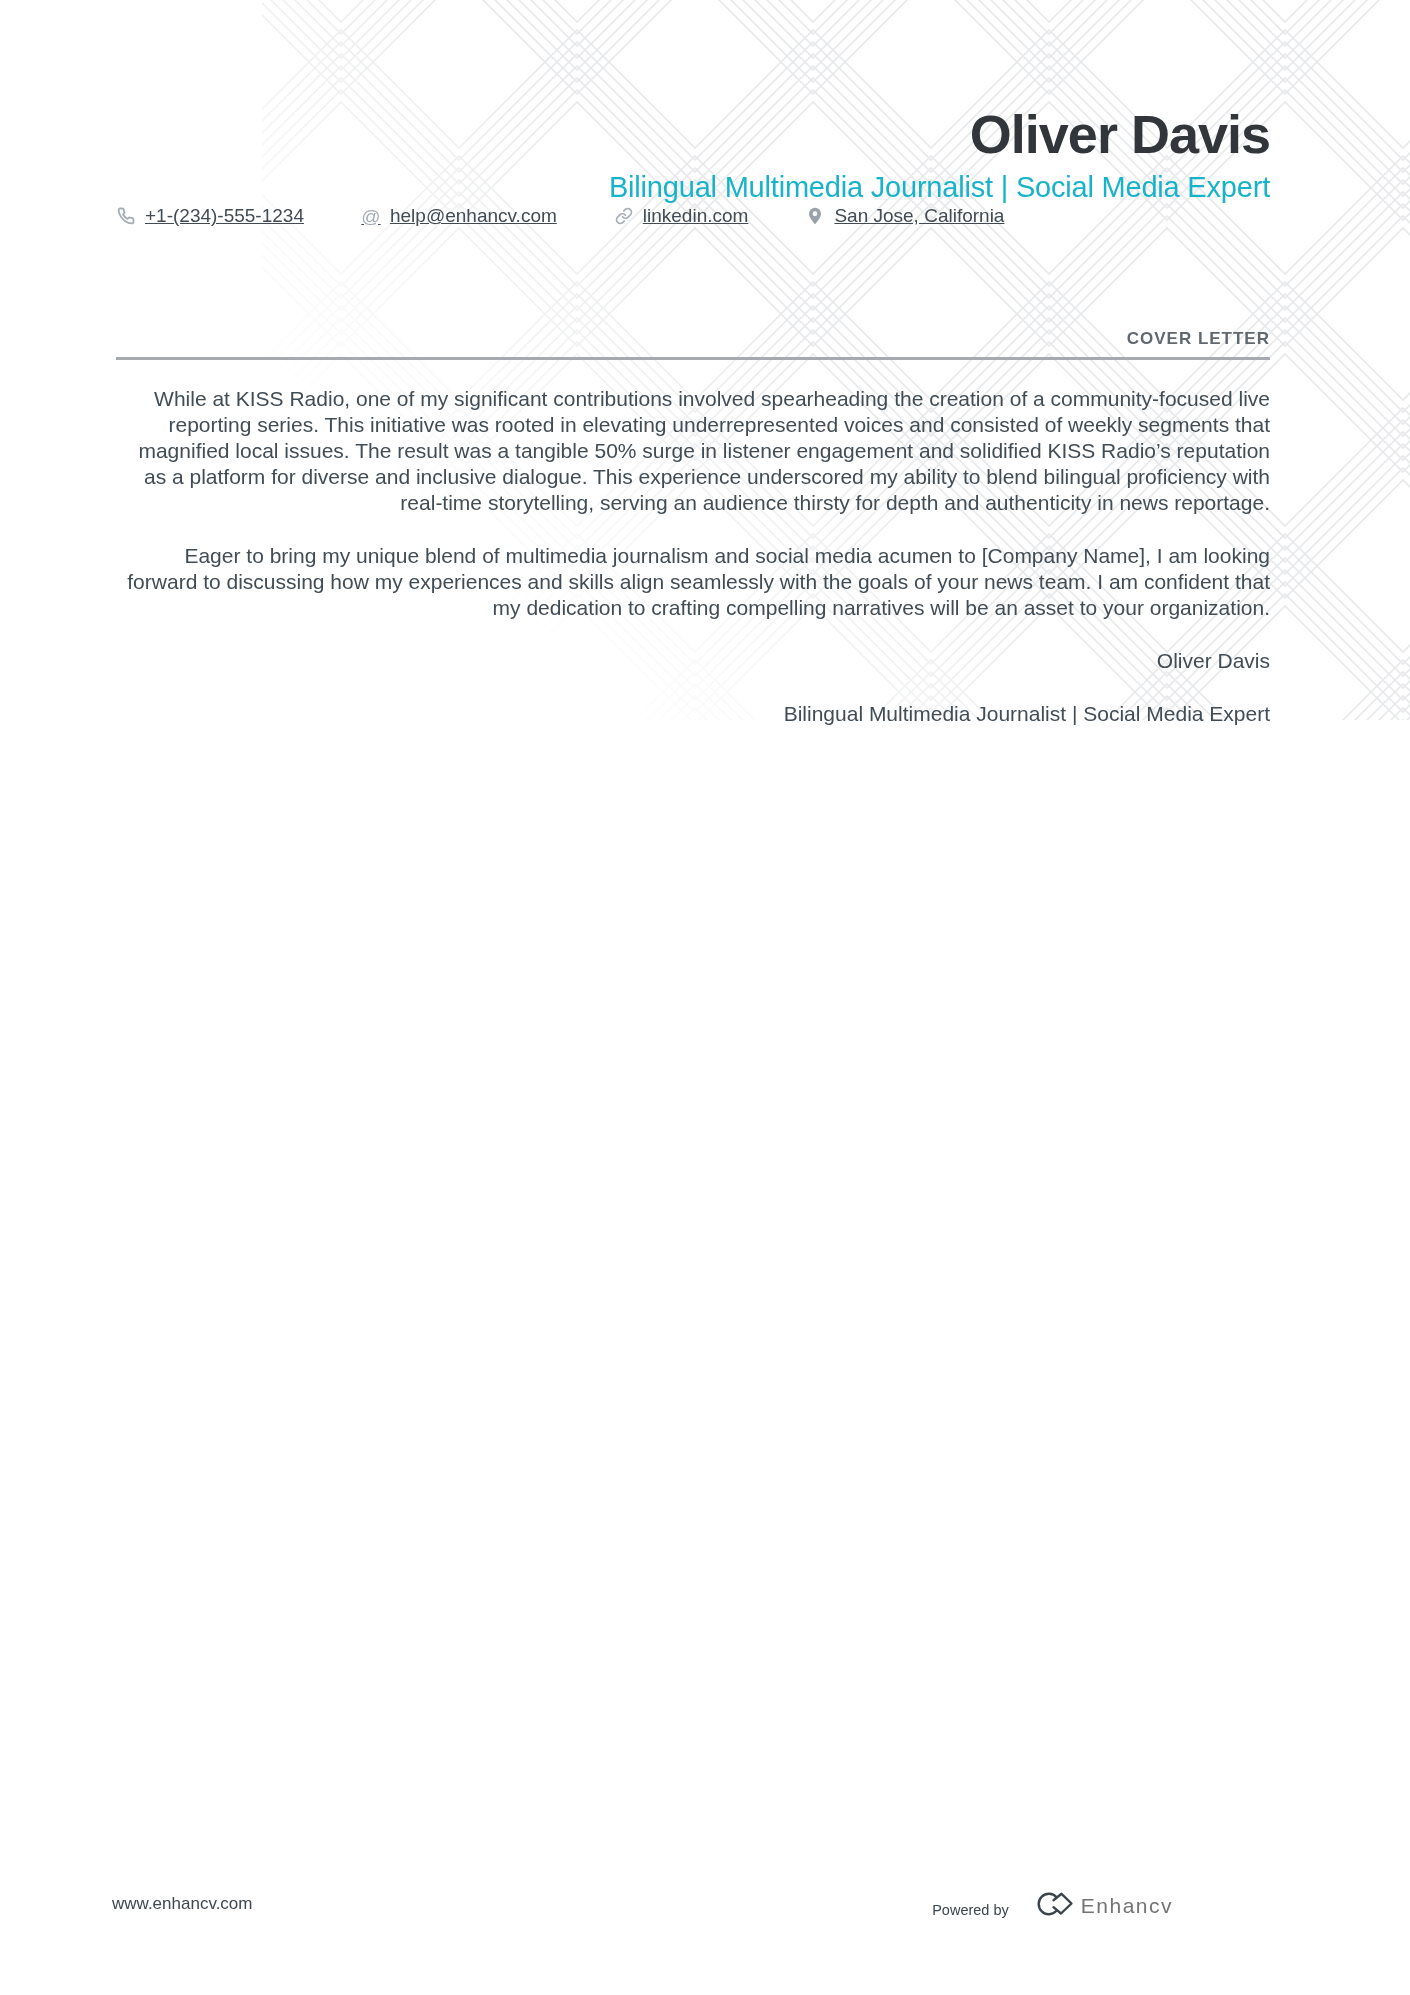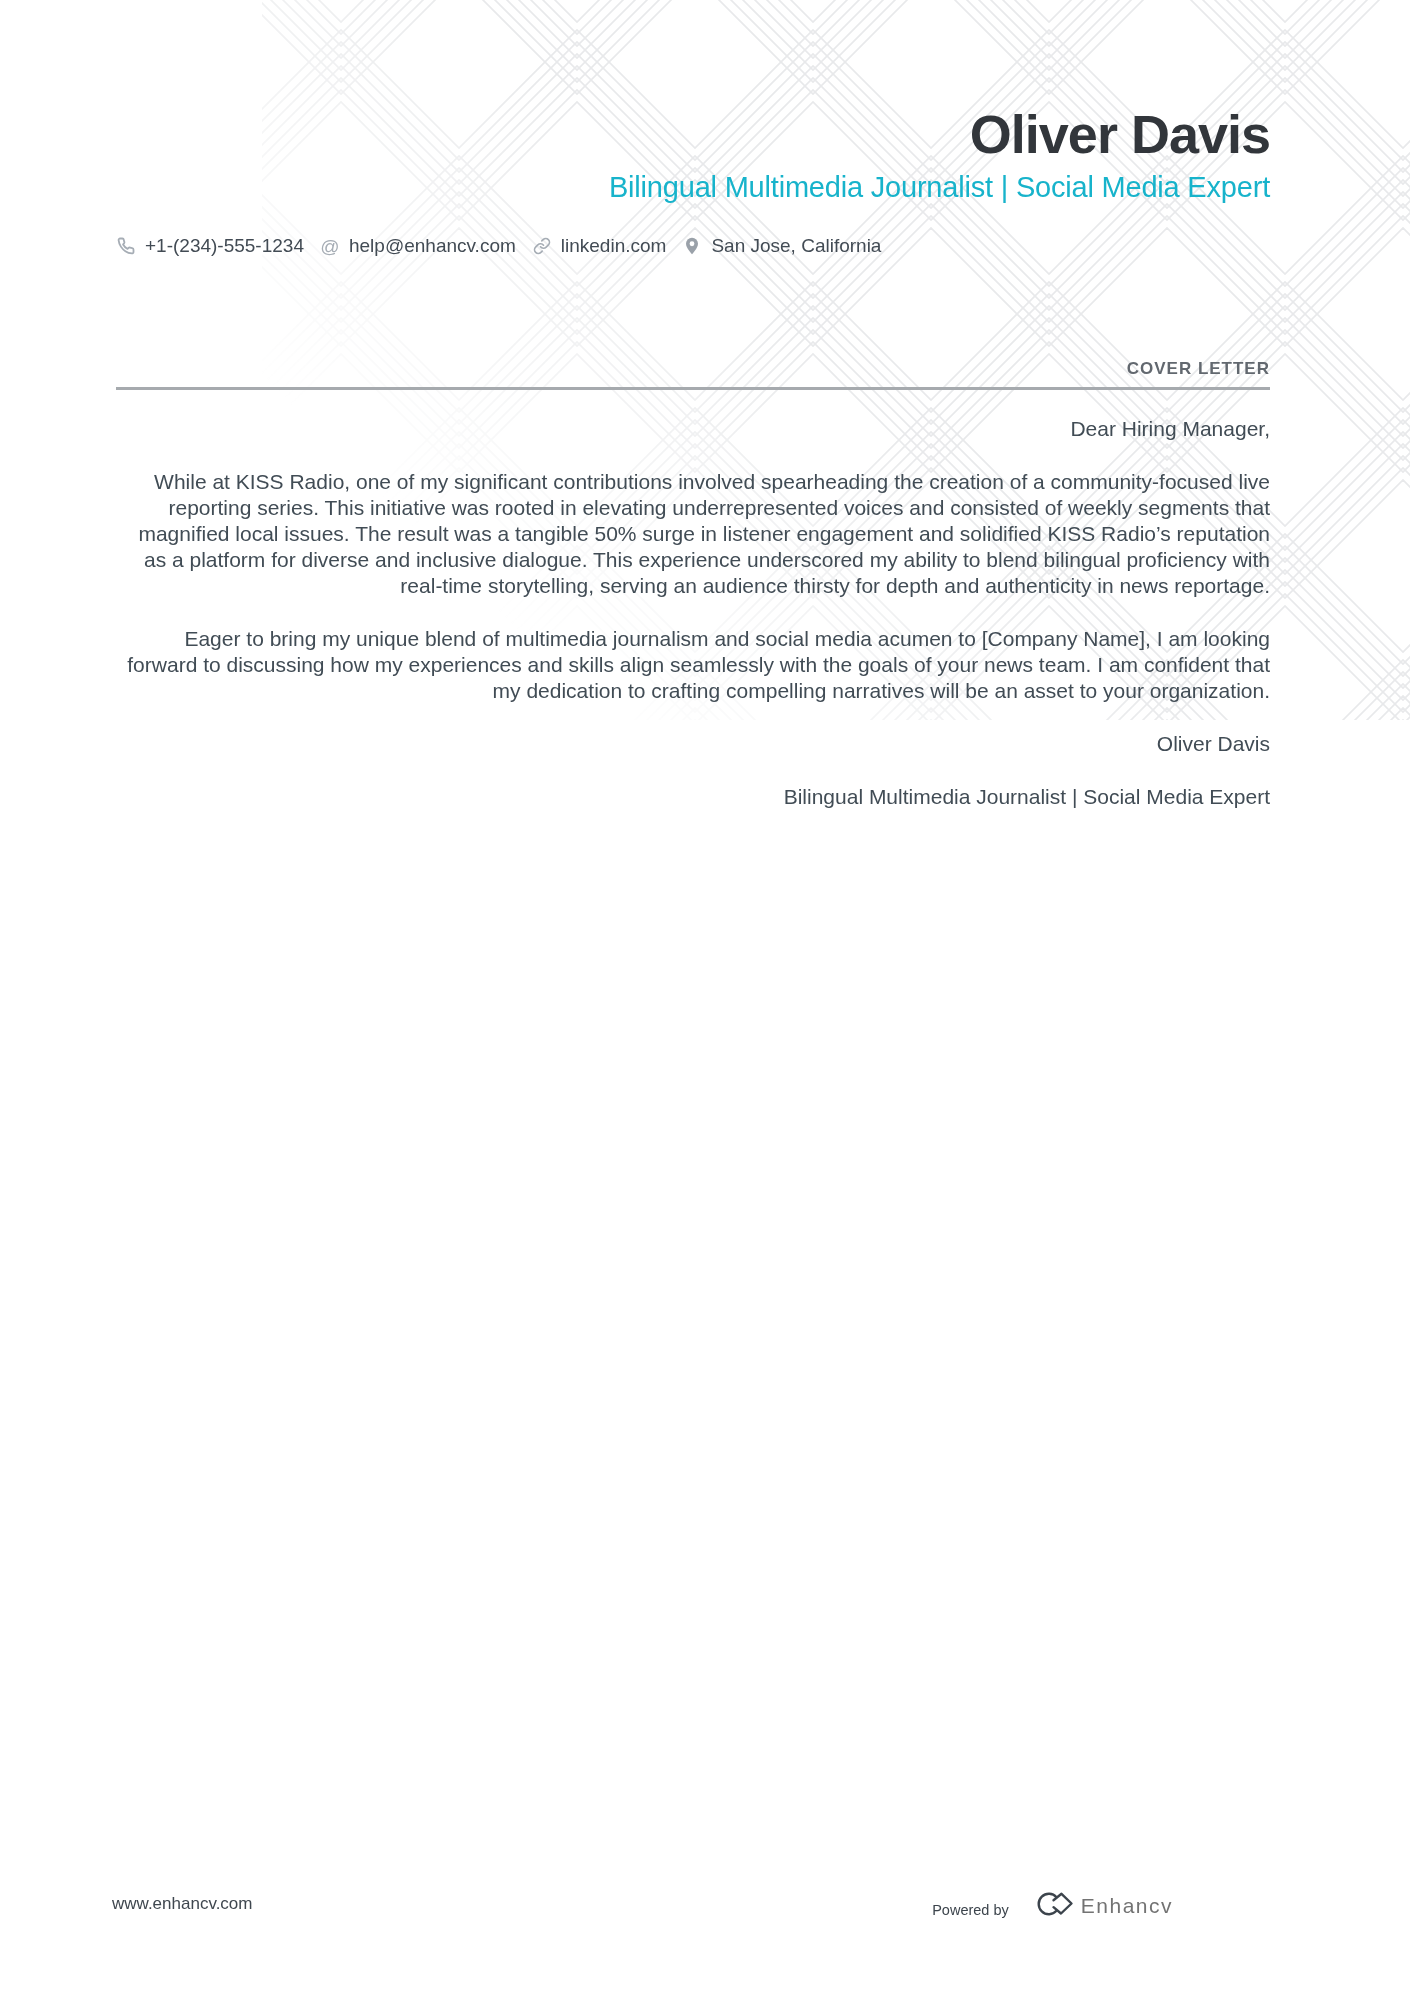--- a/index.html
+++ b/index.html
@@ -23,23 +23,22 @@
     margin-top:104px;
     font-size:54px;font-weight:700;letter-spacing:-1px;
     color:#32363b;line-height:1.12;
   }
   .job-title{
     margin-top:6px;
     font-size:29px;font-weight:500;letter-spacing:-0.2px;
     color:#17b3cb;line-height:1.2;
   }
   .contact-row{
-    margin-top:30px;
-    display:flex;align-items:center;gap:16px;
-    font-size:19px;color:#424b54;
+    display:flex;align-items:center;gap:57px;
+    font-size:19px;color:#424b54;text-decoration:underline;
   }
   .contact-item{display:flex;align-items:center;gap:9px;}
   .contact-item .ico{display:flex;align-items:center;justify-content:center;width:20px;height:20px;}
   .at-glyph{font-size:19px;color:#a6adb5;line-height:1;}
   .section-label{
     margin-top:102px;
     font-size:17px;letter-spacing:1px;color:#62686f;font-weight:700;
   }
   .section-rule{
     margin-top:8px;height:3px;background:#a6aaae;border:none;width:1154px;
@@ -169,21 +168,20 @@
             </svg>
         </span>
         <span>San Jose, California</span>
       </div>
     </div>
 
     <div class="section-label">COVER LETTER</div>
     <div class="section-rule"></div>
 
     <div class="letter-body">
-      <p>Dear Hiring Manager,</p>
       <p>While at KISS Radio, one of my significant contributions involved spearheading the creation of a community-focused live reporting series. This initiative was rooted in elevating underrepresented voices and consisted of weekly segments that magnified local issues. The result was a tangible 50% surge in listener engagement and solidified KISS Radio’s reputation as a platform for diverse and inclusive dialogue. This experience underscored my ability to blend bilingual proficiency with real-time storytelling, serving an audience thirsty for depth and authenticity in news reportage.</p>
       <p>Eager to bring my unique blend of multimedia journalism and social media acumen to [Company Name], I am looking forward to discussing how my experiences and skills align seamlessly with the goals of your news team. I am confident that my dedication to crafting compelling narratives will be an asset to your organization.</p>
       <p>Oliver Davis</p>
       <p>Bilingual Multimedia Journalist | Social Media Expert</p>
     </div>
 
   </div>
 
   <div class="footer">
     <div class="footer-left">www.enhancv.com</div>

